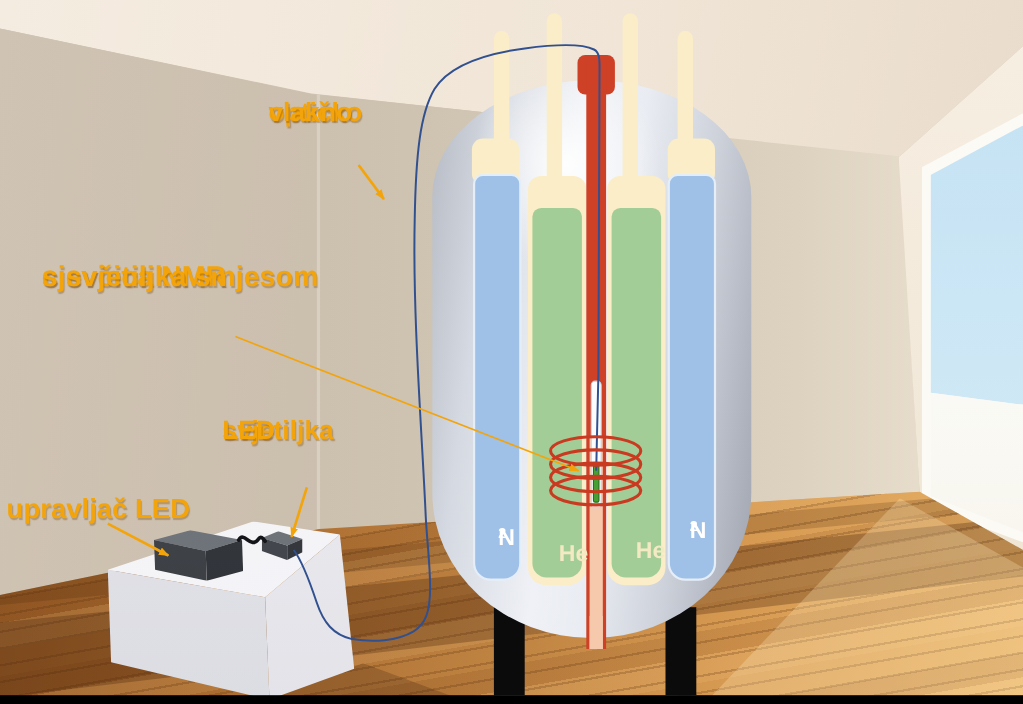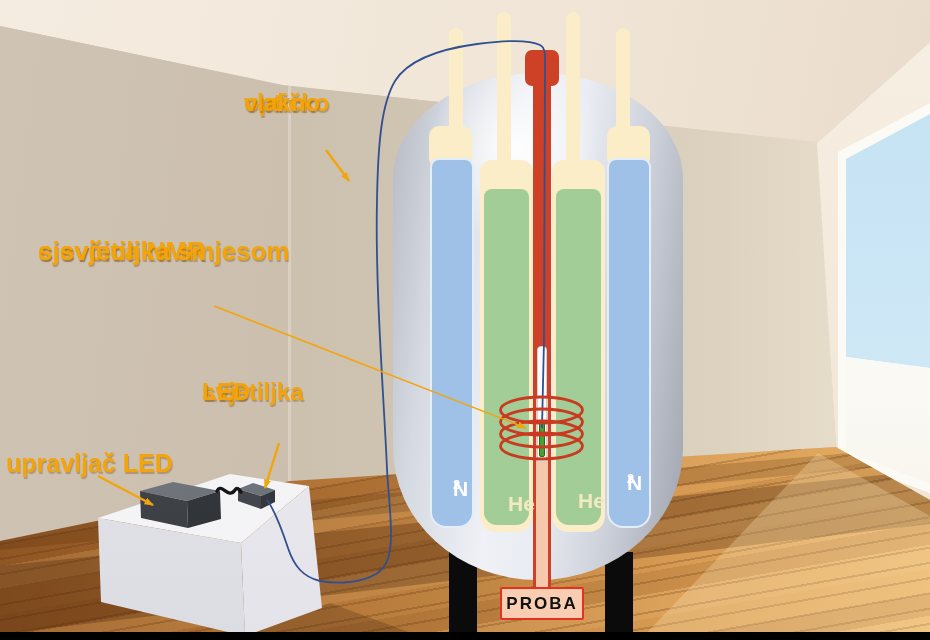--- a/index.html
+++ b/index.html
@@ -157,23 +157,20 @@
   <div class="col-he col-he-l"></div>
   <div class="col-he col-he-r"></div>
 
   <div class="bore-cap"></div>
   <div class="bore-tube"></div>
   <div class="bore-inner"></div>
   <div class="probe-neck"></div>
   <div class="nmr-tube"></div>
   <div class="sample"></div>
 
-  <div class="probe-box">
-    <span>PROBA</span>
-  </div>
 
   <div class="gas-label n2 n2-l">
       <span>N</span>
       <sub>2</sub>
     </div>
   <div class="gas-label n2 n2-r">
       <span>N</span>
       <sub>2</sub>
     </div>
   <div class="gas-label he he-l">

